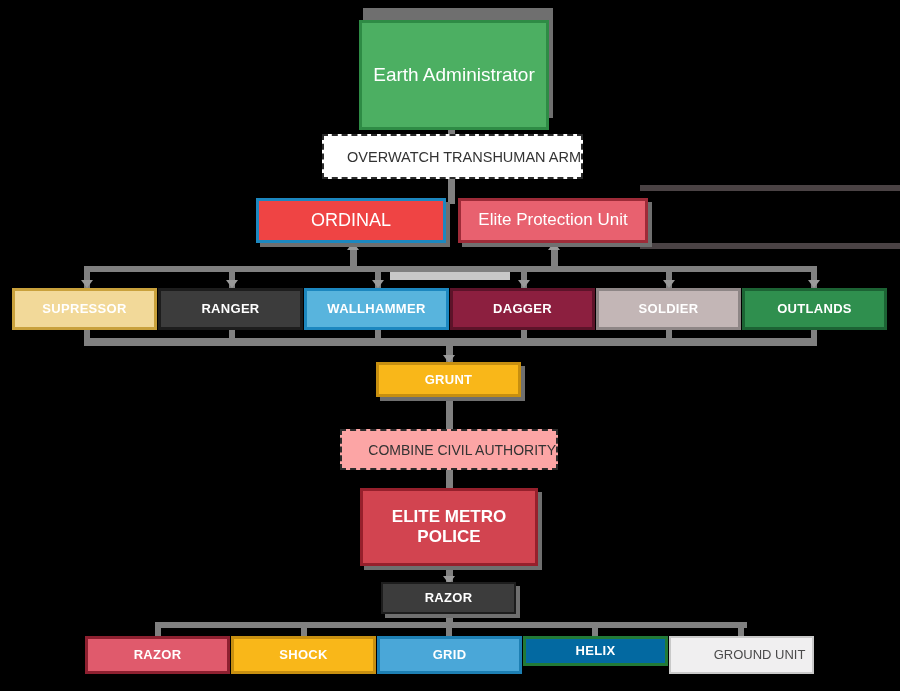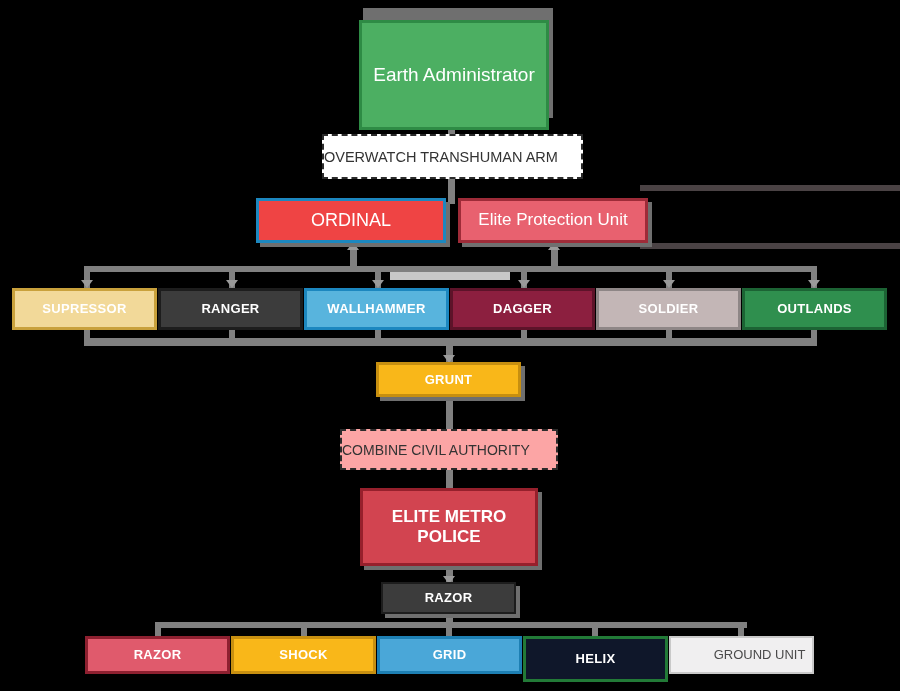--- a/index.html
+++ b/index.html
@@ -63,21 +63,21 @@
     z-index: 2;
   }
   
   .frame {
     position: absolute;
     box-sizing: border-box;
     background: #ffffff;
     border: 2px dashed #2b2b2b;
     display: flex;
     align-items: center;
-    justify-content: flex-start;
+    justify-content: flex-end;
     color: #333333;
     z-index: 5;
   }
 </style>
 </head>
 <body style="background: rgb(0, 0, 0);">
 
 <div id="chart">
 
   <div class="conn" style="left:448px; top:112px; width:7px; height:24px;"></div>
@@ -211,21 +211,21 @@
   </div>
 
   <div class="node" style="left: 231px; top: 636px; width: 145px; height: 38px; font-size: 13px; font-weight: bold; letter-spacing: 0.3px; border-width: 3px; background-color: rgb(249, 183, 25); border-color: rgb(199, 143, 16); color: rgb(255, 255, 255);">
     <span class="lbl">SHOCK</span>
   </div>
 
   <div class="node" style="left: 377px; top: 636px; width: 145px; height: 38px; font-size: 13px; font-weight: bold; letter-spacing: 0.3px; border-width: 3px; background-color: rgb(74, 167, 216); border-color: rgb(29, 127, 179); color: rgb(255, 255, 255);">
     <span class="lbl">GRID</span>
   </div>
 
-  <div class="node" style="left: 523px; top: 636px; width: 145px; height: 46px; font-size: 13px; font-weight: bold; letter-spacing: 0.3px; border-width: 3px; background-color: #0f172a; border-color: rgb(34, 122, 55); color: rgb(255, 255, 255);">
+  <div class="node" style="left: 523px; top: 636px; width: 145px; height: 30px; font-size: 13px; font-weight: bold; letter-spacing: 0.3px; border-width: 3px; background-color: #0369a1; border-color: rgb(34, 122, 55); color: rgb(255, 255, 255);">
     <span class="lbl">HELIX</span>
   </div>
 
   <div class="node" style="left: 669px; top: 636px; width: 145px; height: 38px; font-size: 13px; border-width: 2px; background-color: rgb(240, 239, 240); border-color: rgb(201, 201, 201); color: rgb(74, 74, 74); padding-left: 36px;">
     <span class="lbl">GROUND UNIT</span>
   </div>
 
 </div>
 
 </body></html>

